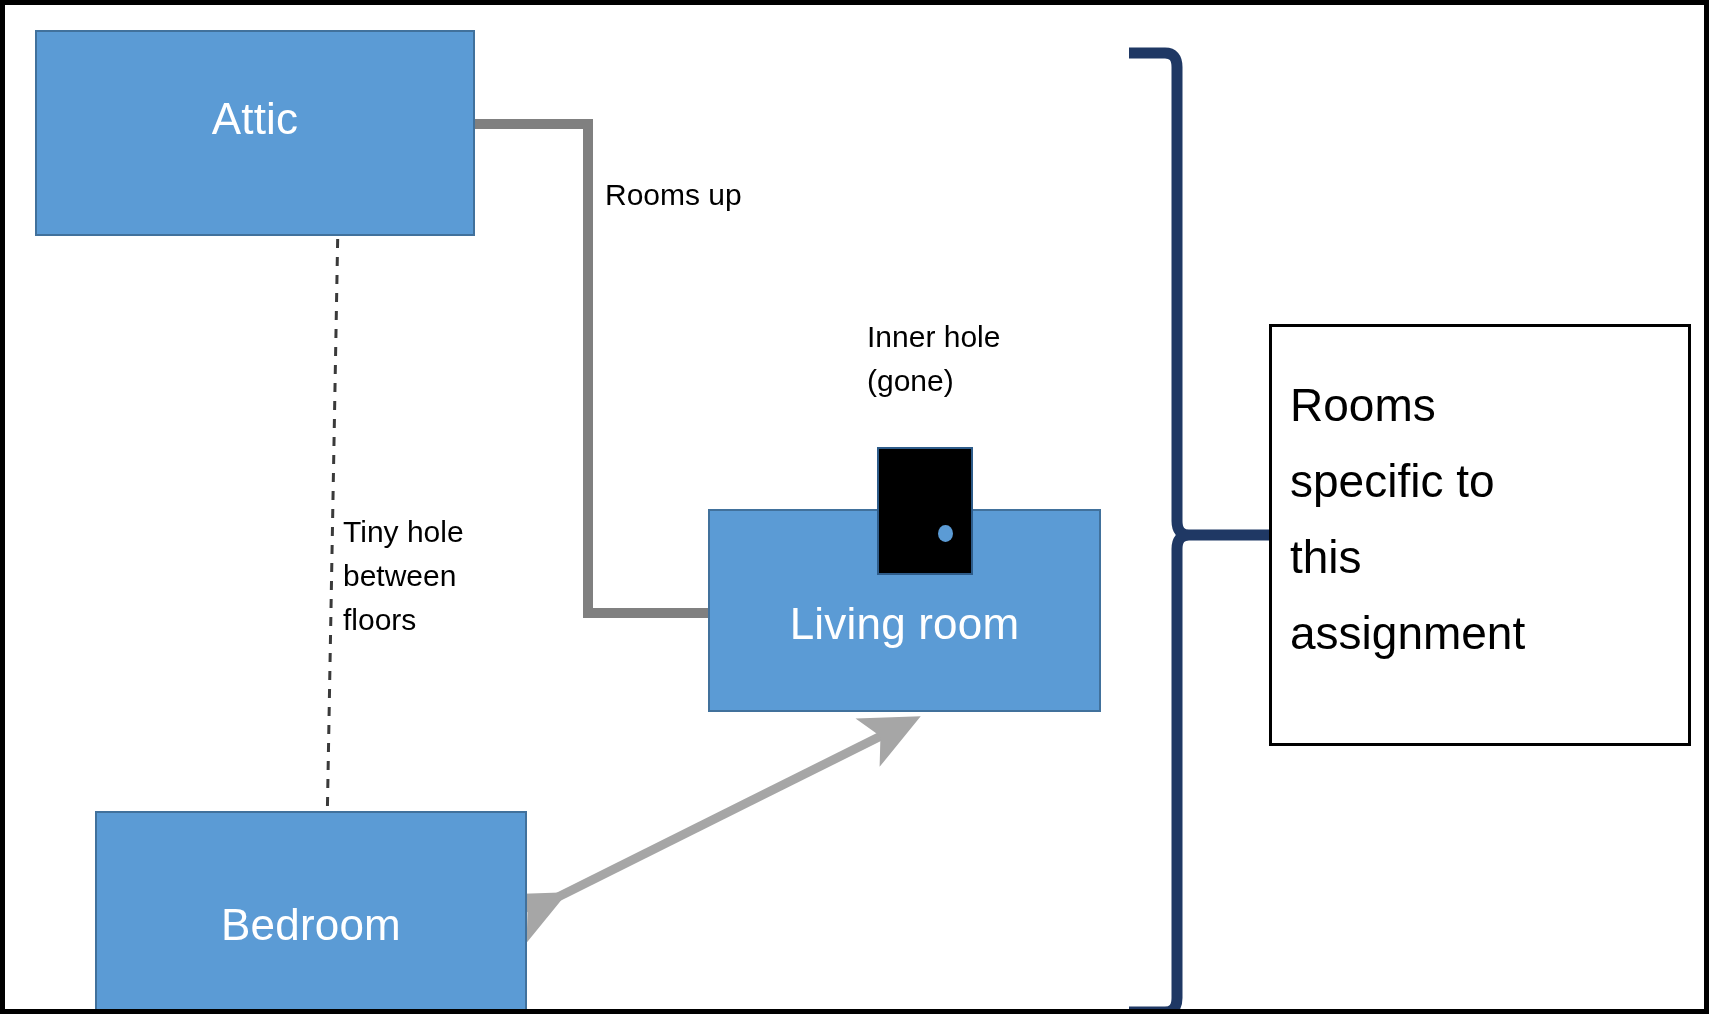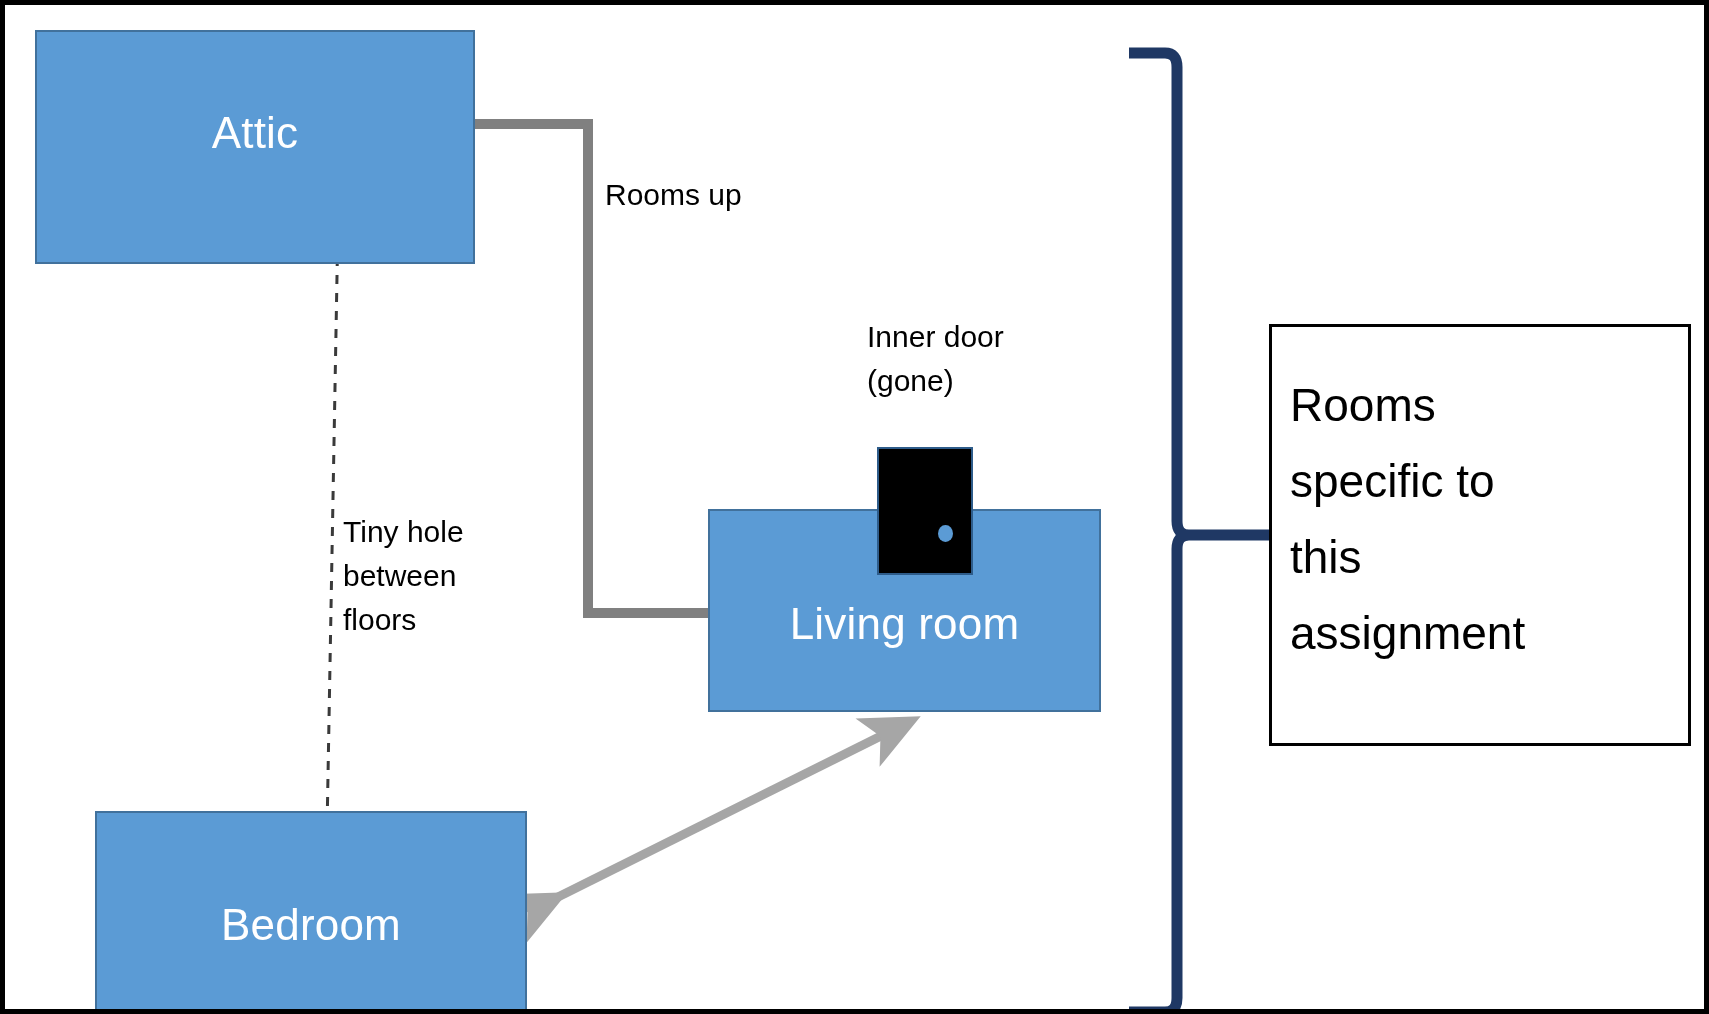--- a/index.html
+++ b/index.html
@@ -23,21 +23,21 @@
     border: 2px solid #41719C;
     box-sizing: border-box;
     display: flex;
     align-items: center;
     justify-content: center;
     color: #ffffff;
     font-size: 44px;
     font-weight: 400;
     letter-spacing: 0.2px;
   }
-  #room-attic   { left: 30px;  top: 25px;  width: 440px; height: 234px; }
+  #room-attic   { left: 30px;  top: 25px;  width: 440px; height: 206px; }
   #room-attic .room-label { transform: translateY(-14px); }
   #room-living  { left: 703px; top: 504px; width: 393px; height: 203px; }
   #room-living .room-label { transform: translateY(13px); }
   #room-bedroom { left: 90px;  top: 806px; width: 432px; height: 210px; }
   #room-bedroom .room-label { transform: translateY(9px); }
 
   .door {
     position: absolute;
     left: 872px;
     top: 442px;
@@ -148,21 +148,21 @@
   <div class="room" id="room-bedroom">
     <span class="room-label">Bedroom</span>
   </div>
 
   <div class="door">
     <div class="door-knob"></div>
   </div>
 
   <div class="note" id="label-stairs-up">Rooms up</div>
 
-  <div class="note" id="label-inner-door">Inner door
+  <div class="note" id="label-inner-door">Inner hole
 (gone)</div>
 
   <div class="note" id="label-tiny-hole">Tiny hole
 between
 floors</div>
 
   <div class="callout-box">
     <div class="callout-text">Rooms
 specific to
 this

